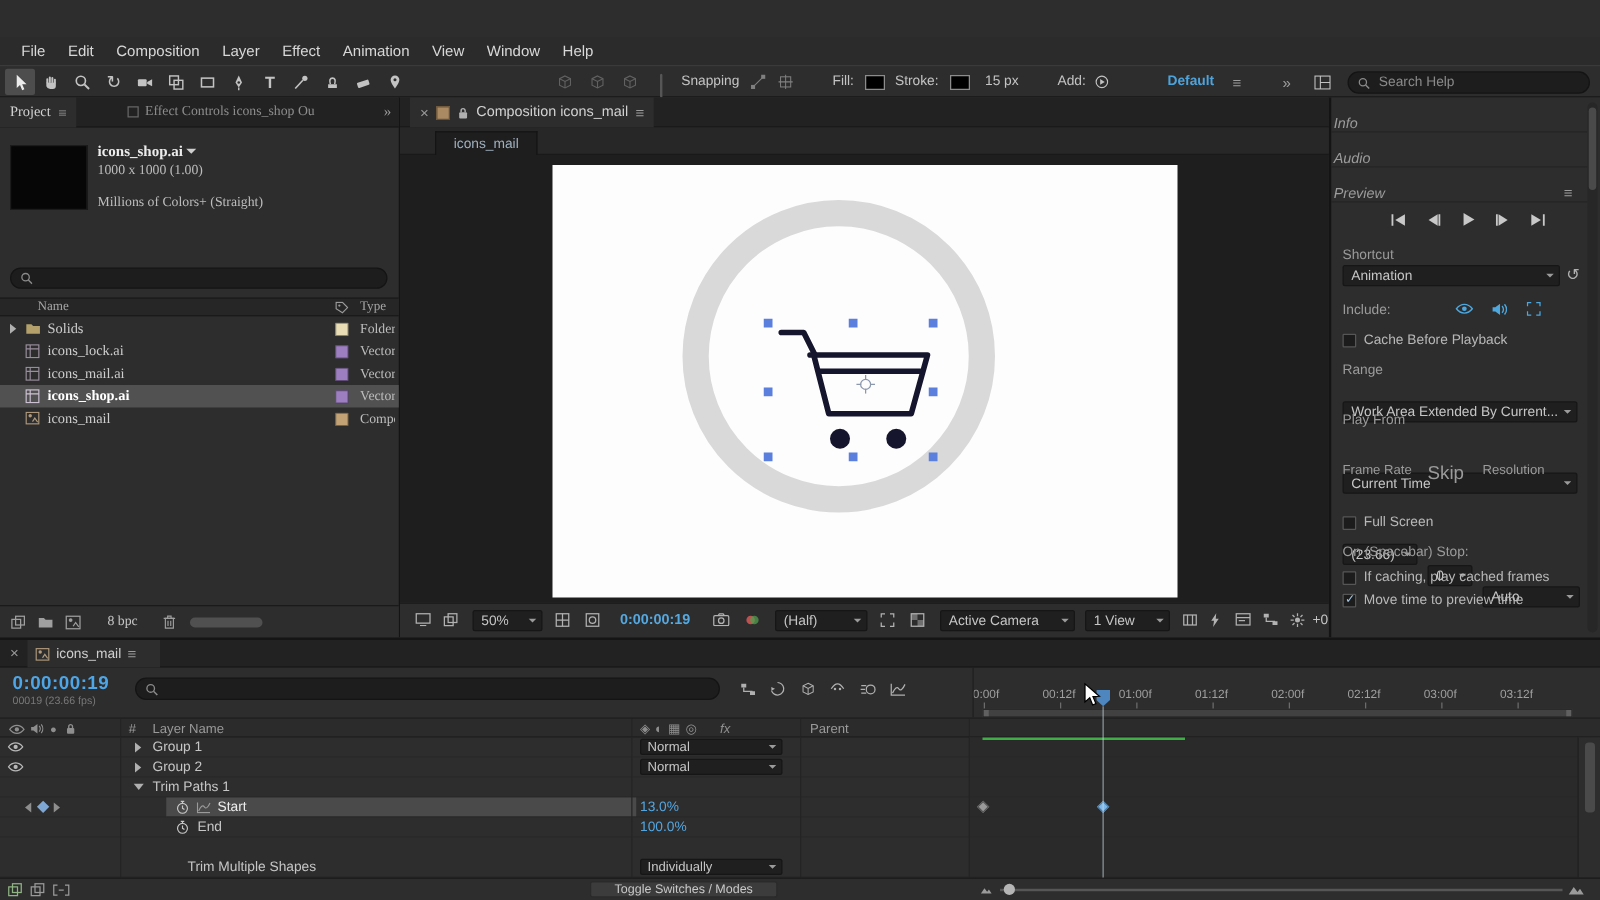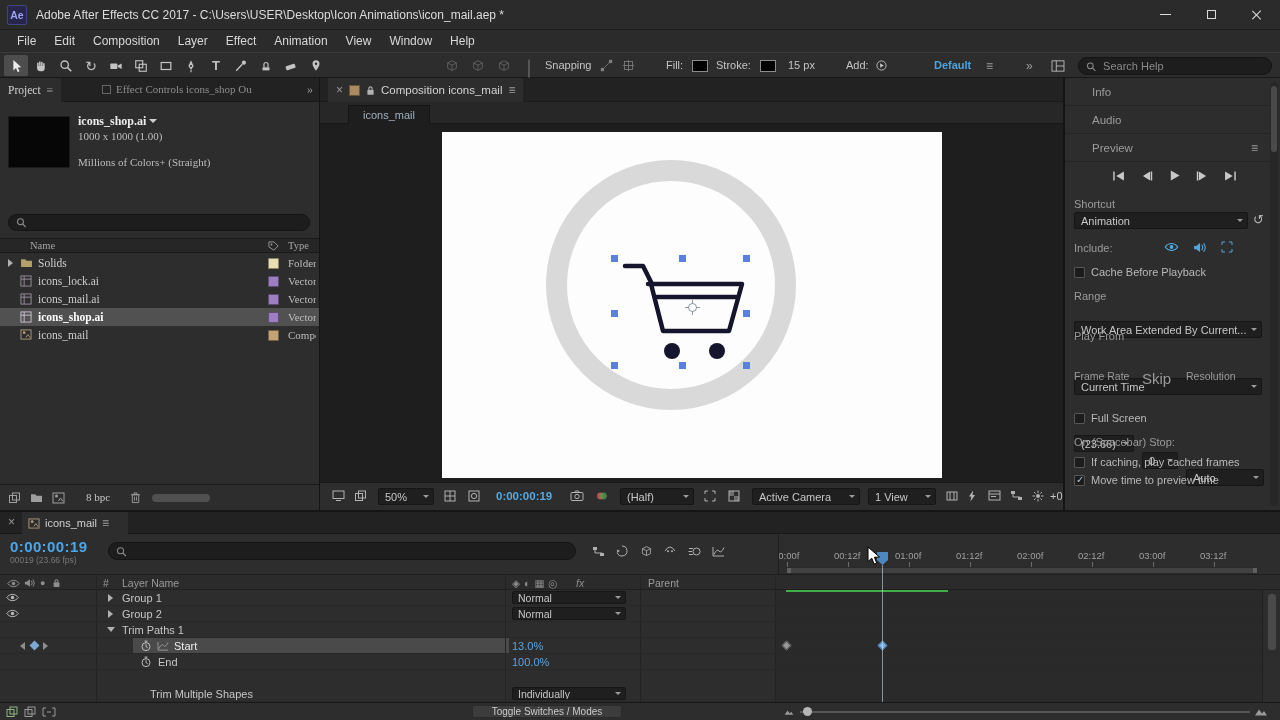--- a/index.html
+++ b/index.html
@@ -68,21 +68,21 @@
   .cp-canvas{position:absolute;top:46px;left:0;right:0;bottom:28px;background:#1e1e1e;overflow:hidden;}
   .canvas-white{position:absolute;left:122px;top:8px;width:500px;height:346px;background:#fdfdfd;}
   .ring{position:absolute;left:104px;top:28px;width:250px;height:250px;border:21px solid #d9d9d9;border-radius:50%;}
   .cart-box{position:absolute;left:173px;top:127px;width:135px;height:110px;}
   .handle{position:absolute;width:7px;height:7px;background:#5b7fdd;}
   .cp-footer{position:absolute;left:0;right:0;bottom:0;height:28px;background:#2d2d2d;border-top:1px solid #191919;}
   .cfi{position:absolute;top:7px;color:#b2b2b2;}
   .cf-dd{position:absolute;top:5px;}
   .timecode-sm{position:absolute;top:7px;font-size:11.5px;font-weight:bold;color:#55a9e2;}
   
-  .rp-header{position:absolute;left:0;width:205px;height:28px;border-bottom:1px solid #242424;display:flex;align-items:center;padding-left:27px;font-size:11.5px;color:#9c9c9c;}
+  .rp-header{position:absolute;left:0;width:205px;height:28px;border-bottom:1px solid #242424;display:flex;align-items:flex-end;padding-left:2px;font-size:11.5px;color:#9c9c9c;font-style:italic;}
   .transport-btn{position:absolute;top:90px;width:22px;height:15px;display:flex;align-items:center;justify-content:center;color:#c8c8c8;}
   .rp-scroll{position:absolute;right:2px;top:4px;width:8px;height:424px;background:#272727;border-radius:4px;}
   .rp-scroll .thumbv{position:absolute;left:1px;top:4px;width:6px;height:66px;background:#4a4a4a;border-radius:3px;}
   .inc-btn{position:absolute;top:161px;width:22px;height:16px;display:flex;align-items:center;justify-content:center;color:#4da8e0;}
   
   .timeline-panel{position:absolute;top:510px;left:0;right:0;height:210px;background:#2d2d2d;border-top:2px solid #151515;}
   .tlp-tabs{position:absolute;top:0;left:0;right:0;height:22px;background:#222222;border-bottom:1px solid #191919;}
   .tlp-tab-active{position:absolute;left:22px;top:0;width:106px;height:22px;background:#2d2d2d;display:flex;align-items:center;gap:5px;padding-left:6px;font-size:11px;color:#cfcfcf;}
   .tl-timecode{position:absolute;left:10px;top:26px;font-size:15px;font-weight:bold;color:#4da6e8;letter-spacing:.4px;}
   .tl-frameinfo{position:absolute;left:10px;top:43px;font-size:8.5px;color:#787878;}
@@ -235,38 +235,20 @@
       </symbol>
     <symbol id="i-inout" viewBox="0 0 14 10">
         <path d="M4 1H1v8h3M10 1h3v8h-3" fill="none" stroke="currentColor"></path>
         <path d="M5 5h4" stroke="currentColor"></path>
       </symbol>
   </defs>
 </svg>
 
 <div id="app">
 
-  <header class="titlebar">
-    <div class="app-icon">Ae</div>
-    <div class="win-title">Adobe After Effects CC 2017 - C:\Users\USER\Desktop\Icon Animations\icon_mail.aep *</div>
-    <div class="win-controls">
-      <div class="wc">
-          <span class="wc-min"></span>
-        </div>
-      <div class="wc">
-          <span class="wc-max"></span>
-        </div>
-      <div class="wc">
-          <span class="wc-x">
-            <span></span>
-            <span></span>
-          </span>
-        </div>
-    </div>
-  </header>
 
   <nav class="menubar">
     <span class="menu-item">File</span>
     <span class="menu-item">Edit</span>
     <span class="menu-item">Composition</span>
     <span class="menu-item">Layer</span>
     <span class="menu-item">Effect</span>
     <span class="menu-item">Animation</span>
     <span class="menu-item">View</span>
     <span class="menu-item">Window</span>

